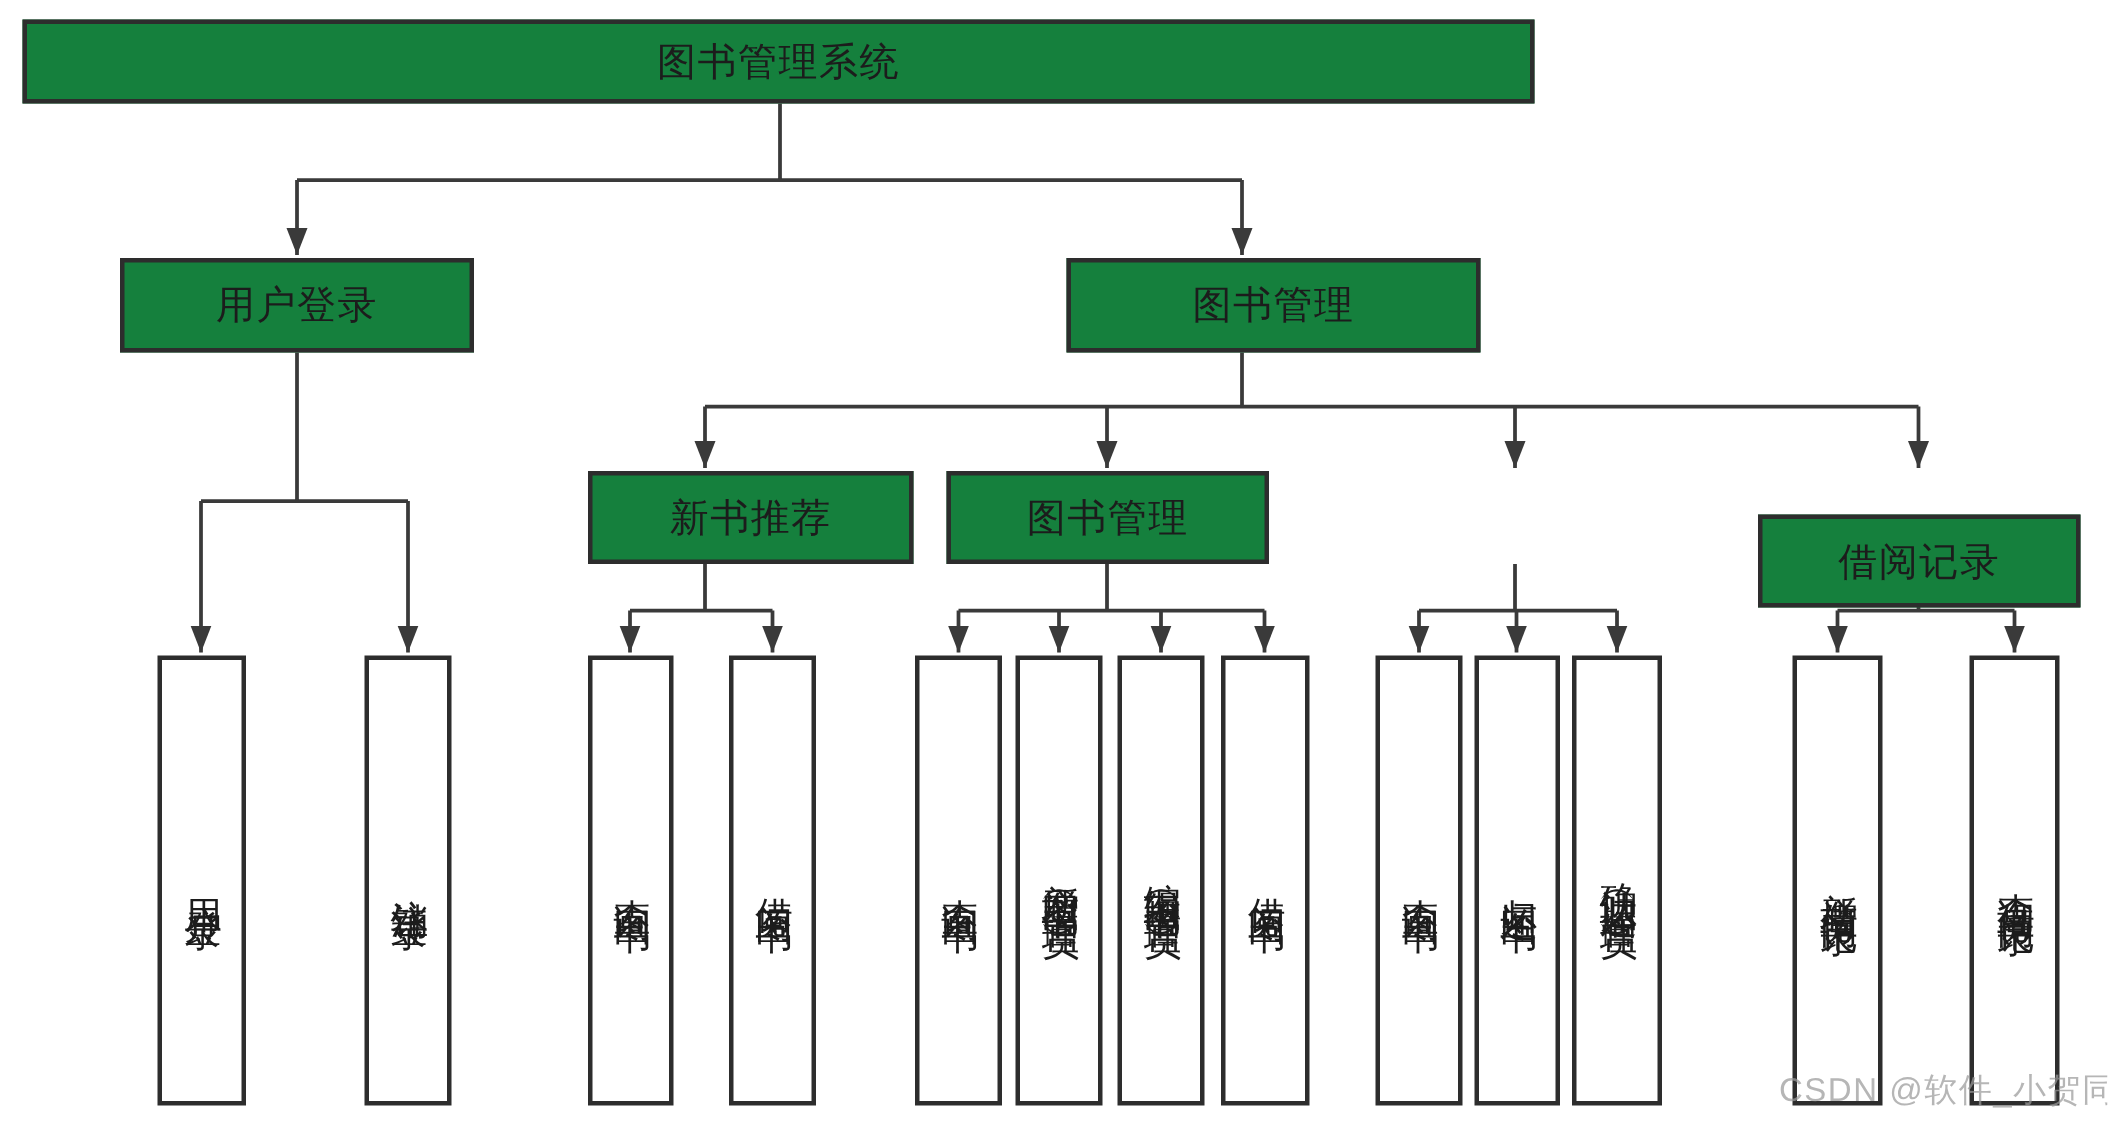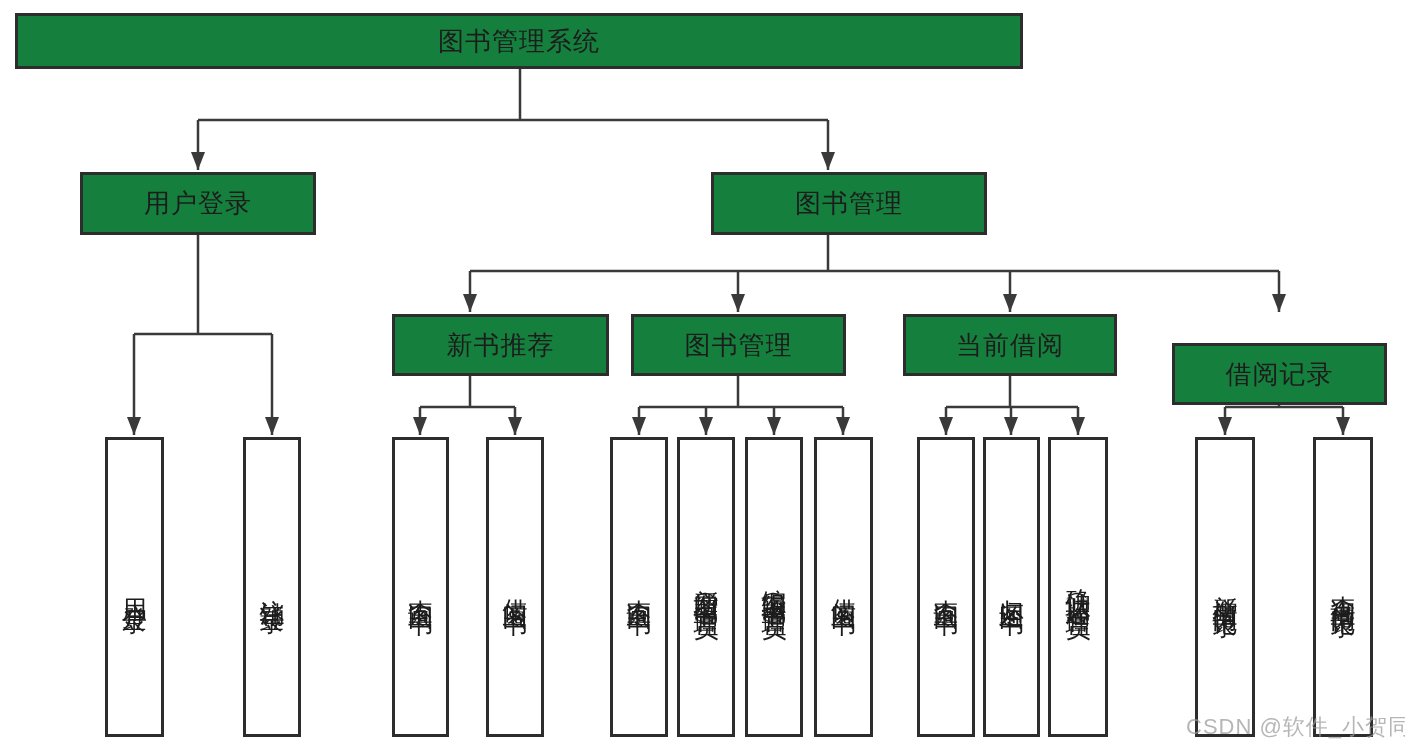--- a/index.html
+++ b/index.html
@@ -100,21 +100,20 @@
     </g>
   </svg>
 
   <div class="hnode" style="left:15px;top:13px;width:1008px;height:56px;">图书管理系统</div>
 
   <div class="hnode" style="left:80px;top:172px;width:236px;height:63px;">用户登录</div>
   <div class="hnode" style="left:711px;top:172px;width:276px;height:63px;">图书管理</div>
 
   <div class="hnode" style="left:362px;top:314px;width:217px;height:62px;margin-left:30px;">新书推荐</div>
   <div class="hnode" style="left:631px;top:314px;width:215px;height:62px;">图书管理</div>
-  <div class="hnode" style="left:903px;top:314px;width:214px;height:62px;">当前借阅</div>
   <div class="hnode" style="left:1172px;top:314px;width:215px;height:62px;margin-top:29px;">借阅记录</div>
 
   <div class="vnode" style="left:105px;width:59px;">
     <span class="vtxt">用户登录</span>
   </div>
   <div class="vnode" style="left:243px;width:58px;">
     <span class="vtxt">注销登录</span>
   </div>
   <div class="vnode" style="left:392px;width:57px;">
     <span class="vtxt">查询图书</span>

